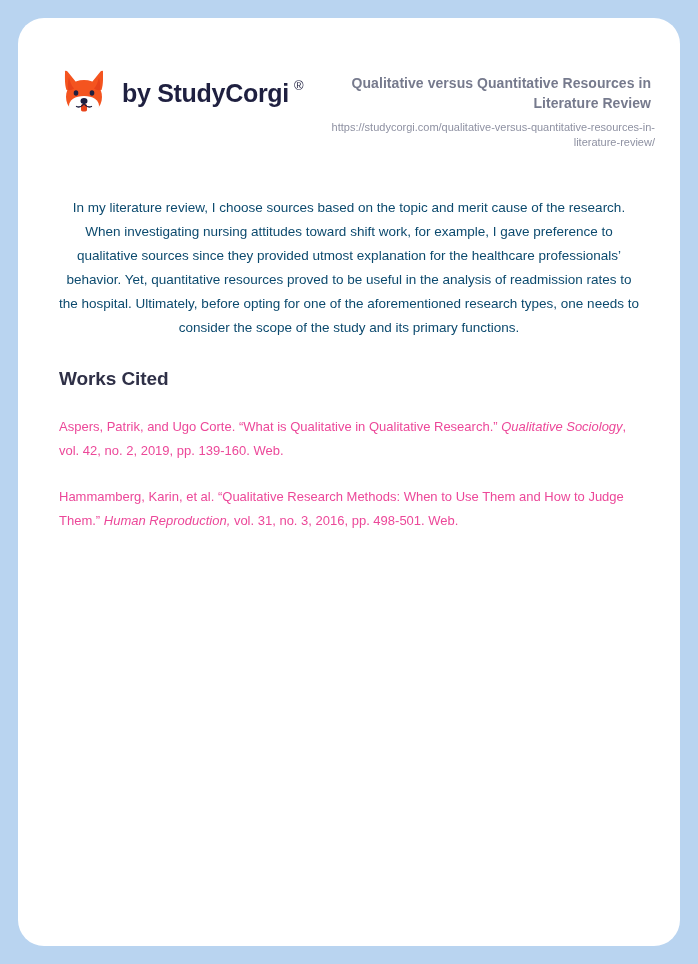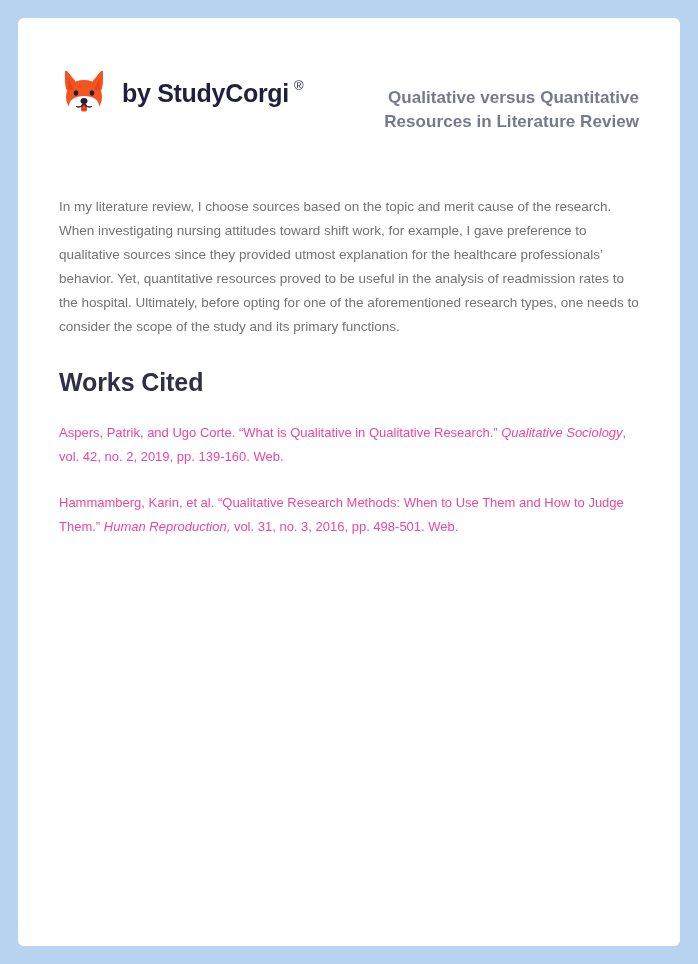--- a/index.html
+++ b/index.html
@@ -14,21 +14,21 @@
     -webkit-font-smoothing: antialiased;
   }
 
   .page-card {
     position: absolute;
     left: 18px;
     top: 18px;
     width: 662px;
     height: 928px;
     background: #ffffff;
-    border-radius: 6px;
+    border-radius: 26px;
     overflow: hidden;
   }
 
   
   .doc-header {
     display: flex;
     align-items: flex-start;
     justify-content: space-between;
     padding: 44px 25px 0 41px;
   }
@@ -67,54 +67,54 @@
   }
 
   .header-meta {
     text-align: right;
     max-width: 330px;
     padding-top: 8px;
   }
 
   .doc-title {
     color: #767a8d;
-    font-size: 17px;
+    font-size: 14px;
     font-weight: bold;
     line-height: 1.42;
-    margin: 16px;
+    margin: 4px;
     letter-spacing: 0.05px;
     text-align: right;
   }
 
   .doc-url {
     color: #8e91a2;
     font-size: 11px;
     font-weight: normal;
     line-height: 1.42;
     margin: 6px 0 0 0;
     word-break: break-word;
   }
 
   
   .doc-body {
     padding: 0 41px;
     margin-top: 45px;
   }
 
   .body-paragraph {
-    color: #737373;
+    color: #0c4a6e;
     font-size: 13.5px;
     line-height: 24px;
     margin: 0;
-    text-align: left;
+    text-align: center;
   }
 
   .section-heading {
     color: #2f3047;
-    font-size: 25px;
+    font-size: 19px;
     font-weight: bold;
     line-height: 1.2;
     margin: 28px 0 0 0;
     letter-spacing: -0.1px;
   }
 
   .citation-list {
     margin: 24px 0 0 0;
     padding: 0;
     list-style: none;
@@ -164,20 +164,21 @@
         <path d="M50 71 C54 77 60 79 65 77" stroke="#1f2040" stroke-width="2.6" fill="none" stroke-linecap="round"></path>
       </svg>
       <div class="brand-wordmark">
         <span>by StudyCorgi</span>
         <span class="brand-reg">®</span>
       </div>
     </div>
 
     <div class="header-meta">
       <p class="doc-title">Qualitative versus Quantitative Resources in Literature Review</p>
+      <p class="doc-url">https://studycorgi.com/qualitative-versus-quantitative-resources-in-literature-review/</p>
     </div>
 
   </div>
 
   <div class="doc-body">
 
     <p class="body-paragraph">In my literature review, I choose sources based on the topic and merit cause of the research. When investigating nursing attitudes toward shift work, for example, I gave preference to qualitative sources since they provided utmost explanation for the healthcare professionals’ behavior. Yet, quantitative resources proved to be useful in the analysis of readmission rates to the hospital. Ultimately, before opting for one of the aforementioned research types, one needs to consider the scope of the study and its primary functions.</p>
 
     <h2 class="section-heading">Works Cited</h2>
 

